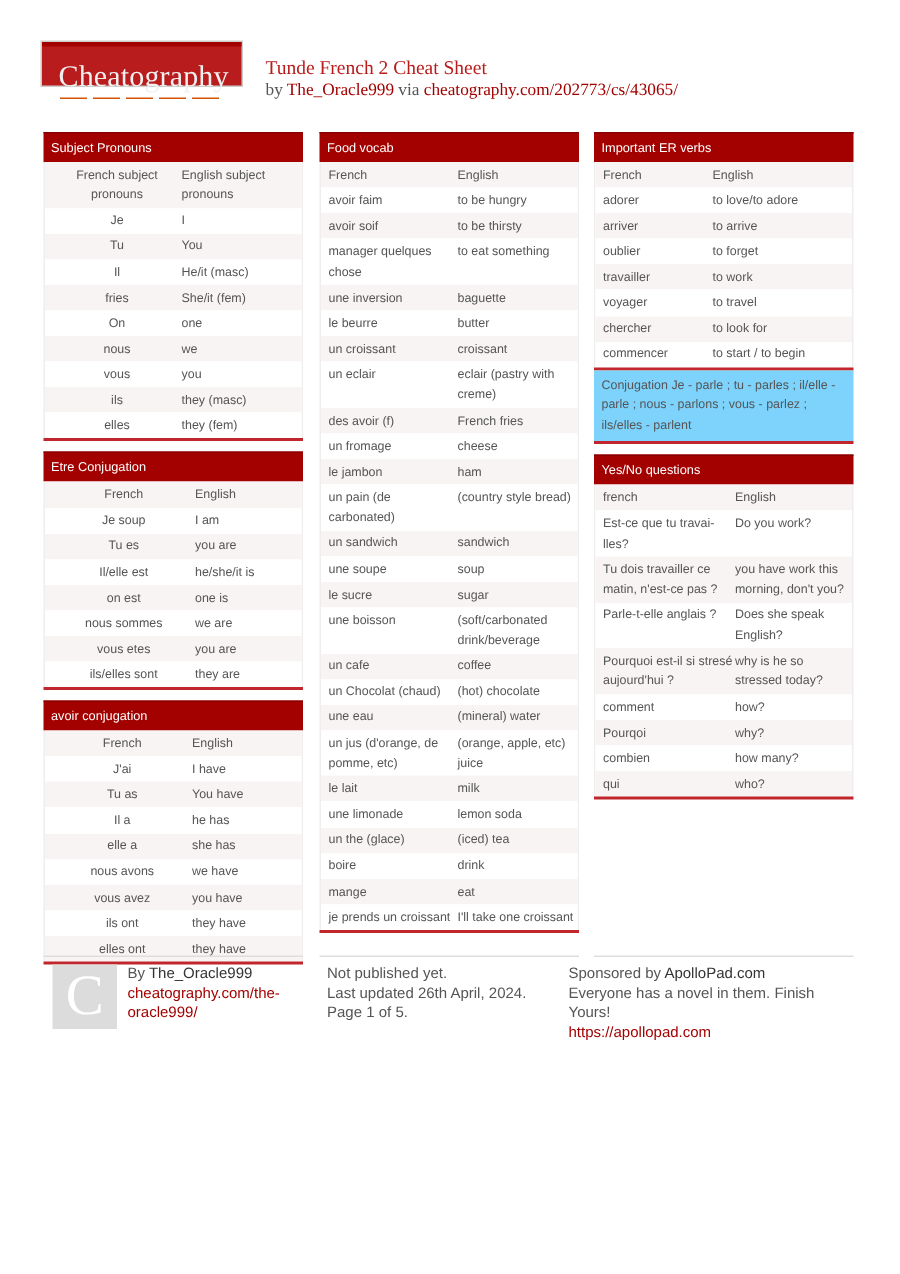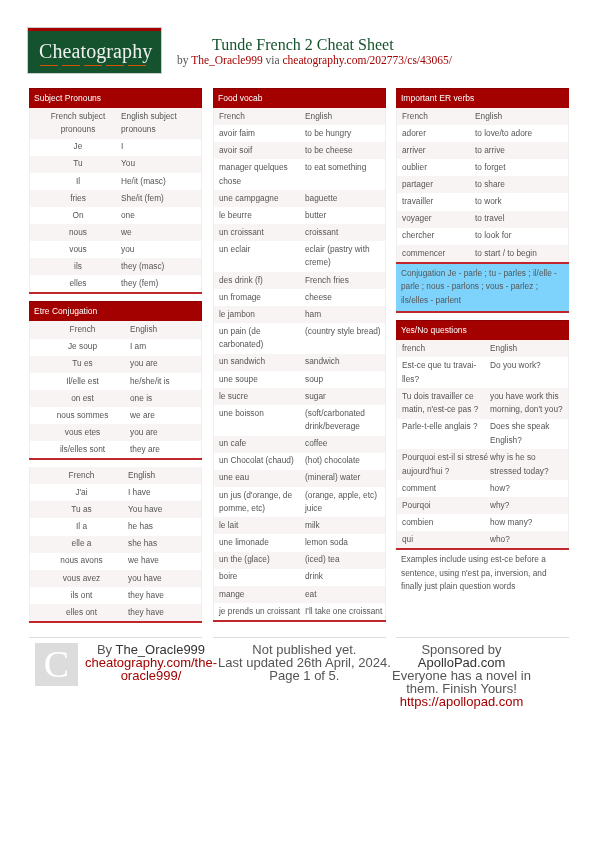--- a/index.html
+++ b/index.html
@@ -1,21 +1,21 @@
 <!DOCTYPE html>
 <html><head>
 <meta charset="utf-8">
 <style>
   html, body { margin: 0; padding: 0; background: #ffffff; }
   body { width: 600px; height: 849px; position: relative; font-family: "Liberation Sans", sans-serif; color: #333; overflow: hidden; }
-  .logo { position: absolute; left: 28px; top: 28px; width: 133px; height: 45px; background: #14532d; border-top: 3px solid #a30000; box-sizing: border-box; box-shadow: 0 0 0 1px #ccc; }
+  .logo { position: absolute; left: 28px; top: 28px; width: 133px; height: 29px; background: #b91c1c; border-top: 3px solid #a30000; box-sizing: border-box; box-shadow: 0 0 0 1px #ccc; }
   .logo-text { position: absolute; left: 11px; top: 9px; font-family: "Liberation Serif", serif; font-size: 20px; color: #f0f0f0; letter-spacing: 0.1px; }
   .logo-underline { position: absolute; left: 12px; top: 34px; width: 108px; height: 1px; background: repeating-linear-gradient(90deg, #d35400 0 18px, transparent 18px 22px); }
   .title-block { position: absolute; left: 177px; top: 36px; font-family: "Liberation Serif", serif; }
-  .title { font-size: 16px; color: #14532d; line-height: 17px; margin-left: 35px; }
+  .title { font-size: 13px; color: #b91c1c; line-height: 17px; }
   .byline { font-size: 11.5px; color: #555; line-height: 15px; }
   .byline .red { color: #a30000; }
 
   .col { position: absolute; top: 88px; width: 173px; }
   .col1 { left: 29px; } .col2 { left: 213px; } .col3 { left: 396px; }
 
   .section { margin-bottom: 7px; border-radius: 16px; }
   .sec-head { background: #a30000; color: #fff; font-size: 8.5px; height: 19px; line-height: 19px; padding-left: 5px; border-top: 1px solid #8a0000; }
   .rows { border-left: 1px solid #eee; border-right: 1px solid #eee; }
   .row { display: flex; font-size: 8.3px; color: #555; line-height: 13.5px; padding: 1.8px 0 1.8px 5px; }
@@ -28,21 +28,21 @@
 
   .col1 .c1 { width: 86px; text-align: center; } .col2 .c1 { width: 86px; } .col3 .c1 { width: 73px; }
   .sp .c1 { width: 86px; }
   .etre .c1 { width: 95px; } .avoir .c1 { width: 93px; }
   .yn .c1 { width: 88px; }
 
   .footer { position: absolute; top: 637px; height: 1px; background: #ddd; }
   .f1 { left: 29px; width: 173px; } .f2 { left: 213px; width: 173px; } .f3 { left: 396px; width: 173px; }
   .author-box { position: absolute; left: 35px; top: 643px; width: 43px; height: 43px; background: #dcdcdc; }
   .author-box span { position: absolute; left: 0; top: 0; width: 43px; text-align: center; font-family: "Liberation Serif", serif; font-size: 38px; color: #fff; line-height: 43px; }
-  .ftext { position: absolute; font-size: 13px; line-height: 13px; color: #555; text-align: center; }
+  .ftext { position: absolute; font-size: 10px; line-height: 13px; color: #555; }
   .ftext .red { color: #a30000; }
   .ftext b { color: #333; font-weight: normal; }
 </style>
 </head>
 <body>
 
 <div class="logo">
   <span class="logo-text">Cheatography</span>
   <div class="logo-underline"></div>
 </div>
@@ -136,20 +136,21 @@
           <div class="c2">you are</div>
         </div>
         <div class="row">
           <div class="c1">ils/elles sont</div>
           <div class="c2">they are</div>
         </div>
       </div>
     <div class="sec-end"></div>
   </div>
   <div class="section avoir">
+    <div class="sec-head">avoir conjugation</div>
     <div class="rows">
         <div class="row">
           <div class="c1">French</div>
           <div class="c2">English</div>
         </div>
         <div class="row">
           <div class="c1">J'ai</div>
           <div class="c2">I have</div>
         </div>
         <div class="row">
@@ -192,44 +193,44 @@
         <div class="row">
           <div class="c1">French</div>
           <div class="c2">English</div>
         </div>
         <div class="row">
           <div class="c1">avoir faim</div>
           <div class="c2">to be hungry</div>
         </div>
         <div class="row">
           <div class="c1">avoir soif</div>
-          <div class="c2">to be cheese</div>
+          <div class="c2">to be thirsty</div>
         </div>
         <div class="row">
           <div class="c1">manager quelques chose</div>
           <div class="c2">to eat something</div>
         </div>
         <div class="row">
-          <div class="c1">une campgagne</div>
+          <div class="c1">une inversion</div>
           <div class="c2">baguette</div>
         </div>
         <div class="row">
           <div class="c1">le beurre</div>
           <div class="c2">butter</div>
         </div>
         <div class="row">
           <div class="c1">un croissant</div>
           <div class="c2">croissant</div>
         </div>
         <div class="row">
           <div class="c1">un eclair</div>
           <div class="c2">eclair (pastry with creme)</div>
         </div>
         <div class="row">
-          <div class="c1">des drink (f)</div>
+          <div class="c1">des avoir (f)</div>
           <div class="c2">French fries</div>
         </div>
         <div class="row">
           <div class="c1">un fromage</div>
           <div class="c2">cheese</div>
         </div>
         <div class="row">
           <div class="c1">le jambon</div>
           <div class="c2">ham</div>
         </div>
@@ -312,24 +313,20 @@
         </div>
         <div class="row">
           <div class="c1">arriver</div>
           <div class="c2">to arrive</div>
         </div>
         <div class="row">
           <div class="c1">oublier</div>
           <div class="c2">to forget</div>
         </div>
         <div class="row">
-          <div class="c1">partager</div>
-          <div class="c2">to share</div>
-        </div>
-        <div class="row">
           <div class="c1">travailler</div>
           <div class="c2">to work</div>
         </div>
         <div class="row">
           <div class="c1">voyager</div>
           <div class="c2">to travel</div>
         </div>
         <div class="row">
           <div class="c1">chercher</div>
           <div class="c2">to look for</div>
@@ -377,21 +374,20 @@
         <div class="row">
           <div class="c1">combien</div>
           <div class="c2">how many?</div>
         </div>
         <div class="row">
           <div class="c1">qui</div>
           <div class="c2">who?</div>
         </div>
       </div>
     <div class="sec-end"></div>
-    <div class="note" style="background:#fff">Examples include using est-ce before a sentence, using n'est pa, inversion, and finally just plain question words</div>
   </div>
 </div>
 
 <div class="footer f1"></div>
 <div class="footer f2"></div>
 <div class="footer f3"></div>
 
 <div class="author-box">
   <span>C</span>
 </div>

